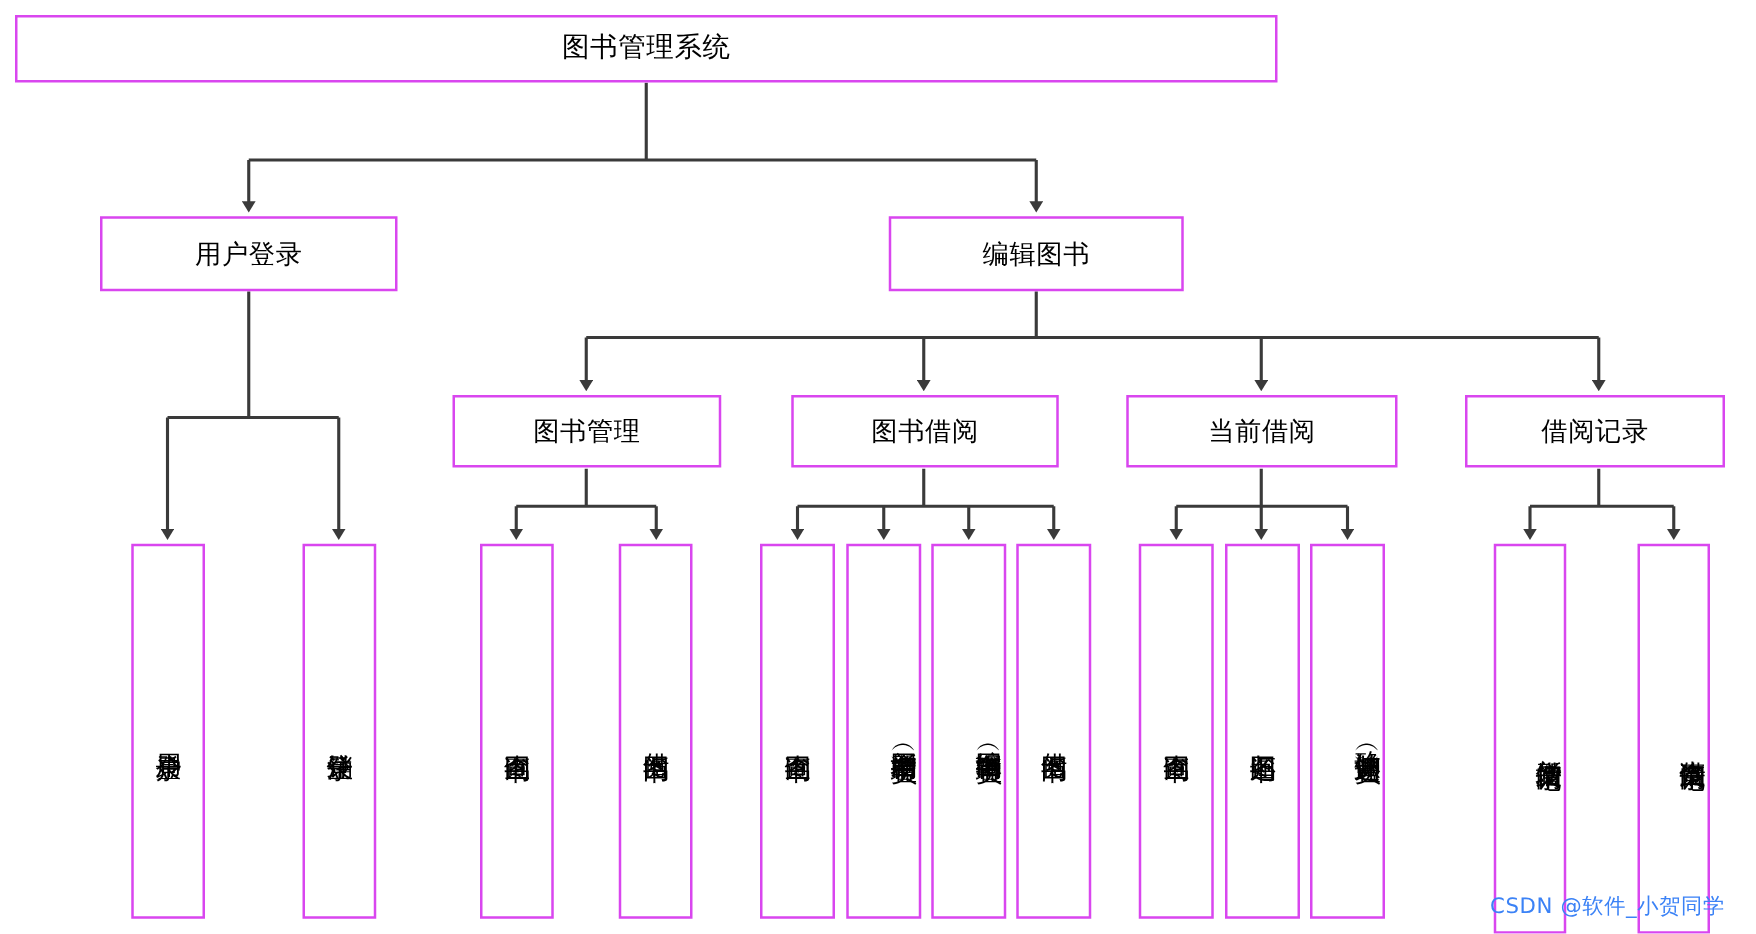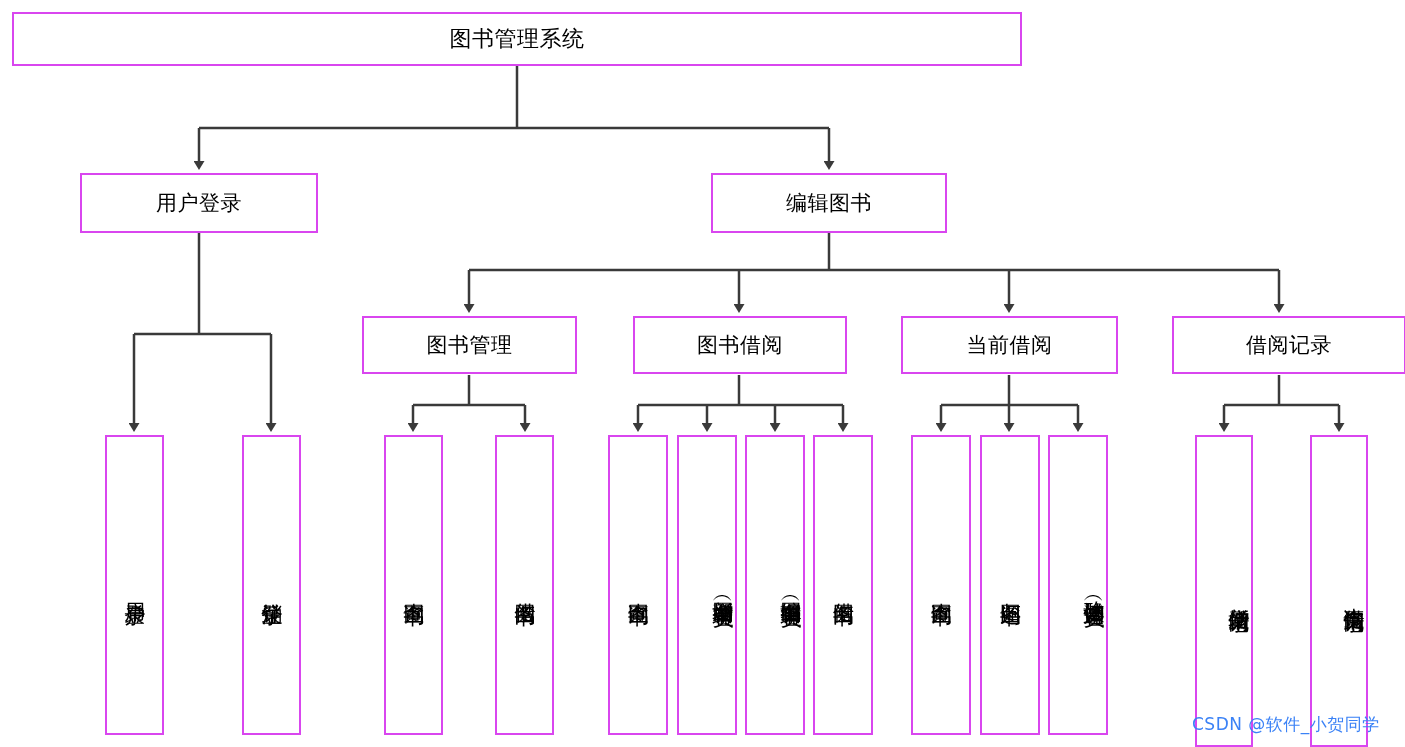--- a/index.html
+++ b/index.html
@@ -131,21 +131,21 @@
 
   <div class="node horiz" style="left:362px; top:316px; width:215px; height:58px;">
     <span class="node-label">图书管理</span>
   </div>
   <div class="node horiz" style="left:901px; top:316px; width:217px; height:58px;">
     <span class="node-label">当前借阅</span>
   </div>
   <div class="node horiz" style="left:633px; top:316px; width:214px; height:58px;">
     <span class="node-label">图书借阅</span>
   </div>
-  <div class="node horiz" style="left:1172px; top:316px; width:234px; height:58px;">
+  <div class="node horiz" style="left:1172px; top:316px; width:208px; height:58px;">
     <span class="node-label">借阅记录</span>
   </div>
 
   <div class="node vert" style="left:105px; top:435px; width:59px; height:300px; align-items:center;">
     <span class="node-label">用户登录</span>
   </div>
   <div class="node vert" style="left:242px; top:435px; width:59px; height:300px; align-items:center;">
     <span class="node-label">注销登录</span>
   </div>
 

